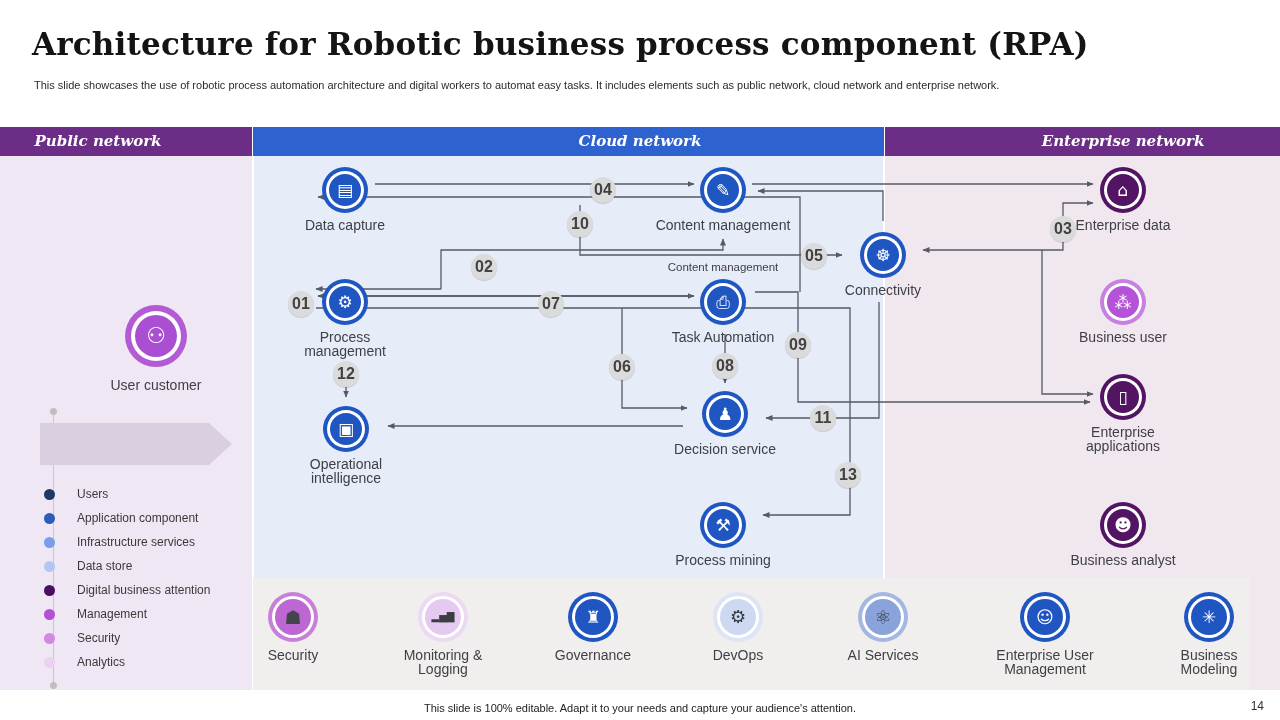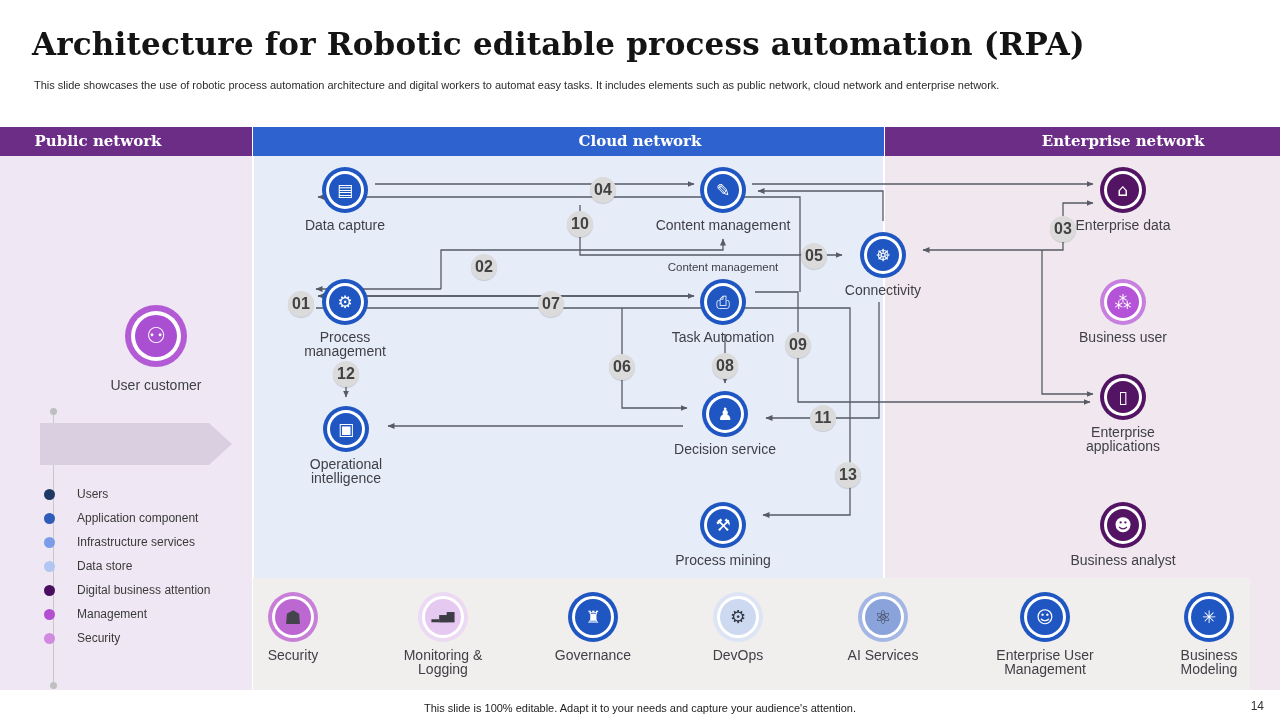--- a/index.html
+++ b/index.html
@@ -10,21 +10,21 @@
   .title{position:absolute;left:32px;top:26px;font-family:"DejaVu Serif",serif;
          font-size:31px;font-weight:700;color:#141414;letter-spacing:.2px;}
   .subtitle{position:absolute;left:34px;top:79px;font-size:11px;color:#2b2b2b;}
 
   
   .hdr{position:absolute;top:127px;height:29px;}
   .hdr-public{left:0;width:252px;background:#6b2d86;}
   .hdr-cloud{left:253px;width:631px;background:#2e62cf;}
   .hdr-enterprise{left:885px;width:395px;background:#6b2d86;}
   .hdr-text{position:absolute;top:132px;transform:translateX(-50%);color:#fff;
-            font-family:"DejaVu Serif",serif;font-weight:700;font-size:15px;white-space:nowrap;z-index:5;}
+            font-family:"DejaVu Serif",serif;font-weight:700;font-size:15px;white-space:nowrap;z-index:5;font-style:italic;}
 
   
   .colbg{position:absolute;top:156px;height:534px;z-index:0;}
   .col-public{left:0;width:252px;background:#efe8f4;}
   .col-cloud{left:254px;width:629px;background:#e7ecf9;}
   .col-enterprise{left:885px;width:395px;background:#f1e7ef;}
   .strip{position:absolute;left:253px;top:578px;width:997px;height:112px;background:#f1efee;z-index:1;}
 
   
   svg.wires{position:absolute;left:0;top:0;z-index:2;pointer-events:none;}
@@ -78,21 +78,21 @@
   
   .footer{position:absolute;left:0;top:690px;width:1280px;height:30px;background:#fff;z-index:5;}
   .footer-text{position:absolute;left:0;right:0;top:12px;text-align:center;font-size:11px;color:#222;}
   .page-num{position:absolute;right:16px;top:9px;font-size:12px;color:#333;}
 </style>
 </head>
 <body>
 
 <div class="slide">
 
-  <div class="title">Architecture for Robotic editable process automation (RPA)</div>
+  <div class="title">Architecture for Robotic business process component (RPA)</div>
   <div class="subtitle">This slide showcases the use of robotic process automation architecture and digital workers to automat easy tasks. It includes elements such as public network, cloud network and enterprise network.</div>
 
   <div class="hdr hdr-public"></div>
   <div class="hdr hdr-cloud"></div>
   <div class="hdr hdr-enterprise"></div>
   <div class="hdr-text" style="left:98px;">Public network</div>
   <div class="hdr-text" style="left:640px;">Cloud network</div>
   <div class="hdr-text" style="left:1123px;">Enterprise network</div>
 
   <div class="colbg col-public"></div>
@@ -249,20 +249,24 @@
       <span class="legend-label">Digital business attention</span>
     </div>
     <div class="legend-row">
       <span class="legend-dot" style="background: rgb(180, 78, 210);"></span>
       <span class="legend-label">Management</span>
     </div>
     <div class="legend-row">
       <span class="legend-dot" style="background: rgb(209, 138, 224);"></span>
       <span class="legend-label">Security</span>
     </div>
+    <div class="legend-row">
+      <span class="legend-dot" style="background: rgb(236, 210, 242);"></span>
+      <span class="legend-label">Analytics</span>
+    </div>
   </div>
 
   <div class="badge" style="left:288px;top:291px;">01</div>
   <div class="badge" style="left:427px;top:254px;margin-left:44px;">02</div>
   <div class="badge" style="left:1050px;top:216px;">03</div>
   <div class="badge" style="left:590px;top:177px;">04</div>
   <div class="badge" style="left:801px;top:243px;">05</div>
   <div class="badge" style="left:609px;top:354px;">06</div>
   <div class="badge" style="left:538px;top:291px;">07</div>
   <div class="badge" style="left:712px;top:353px;">08</div>

